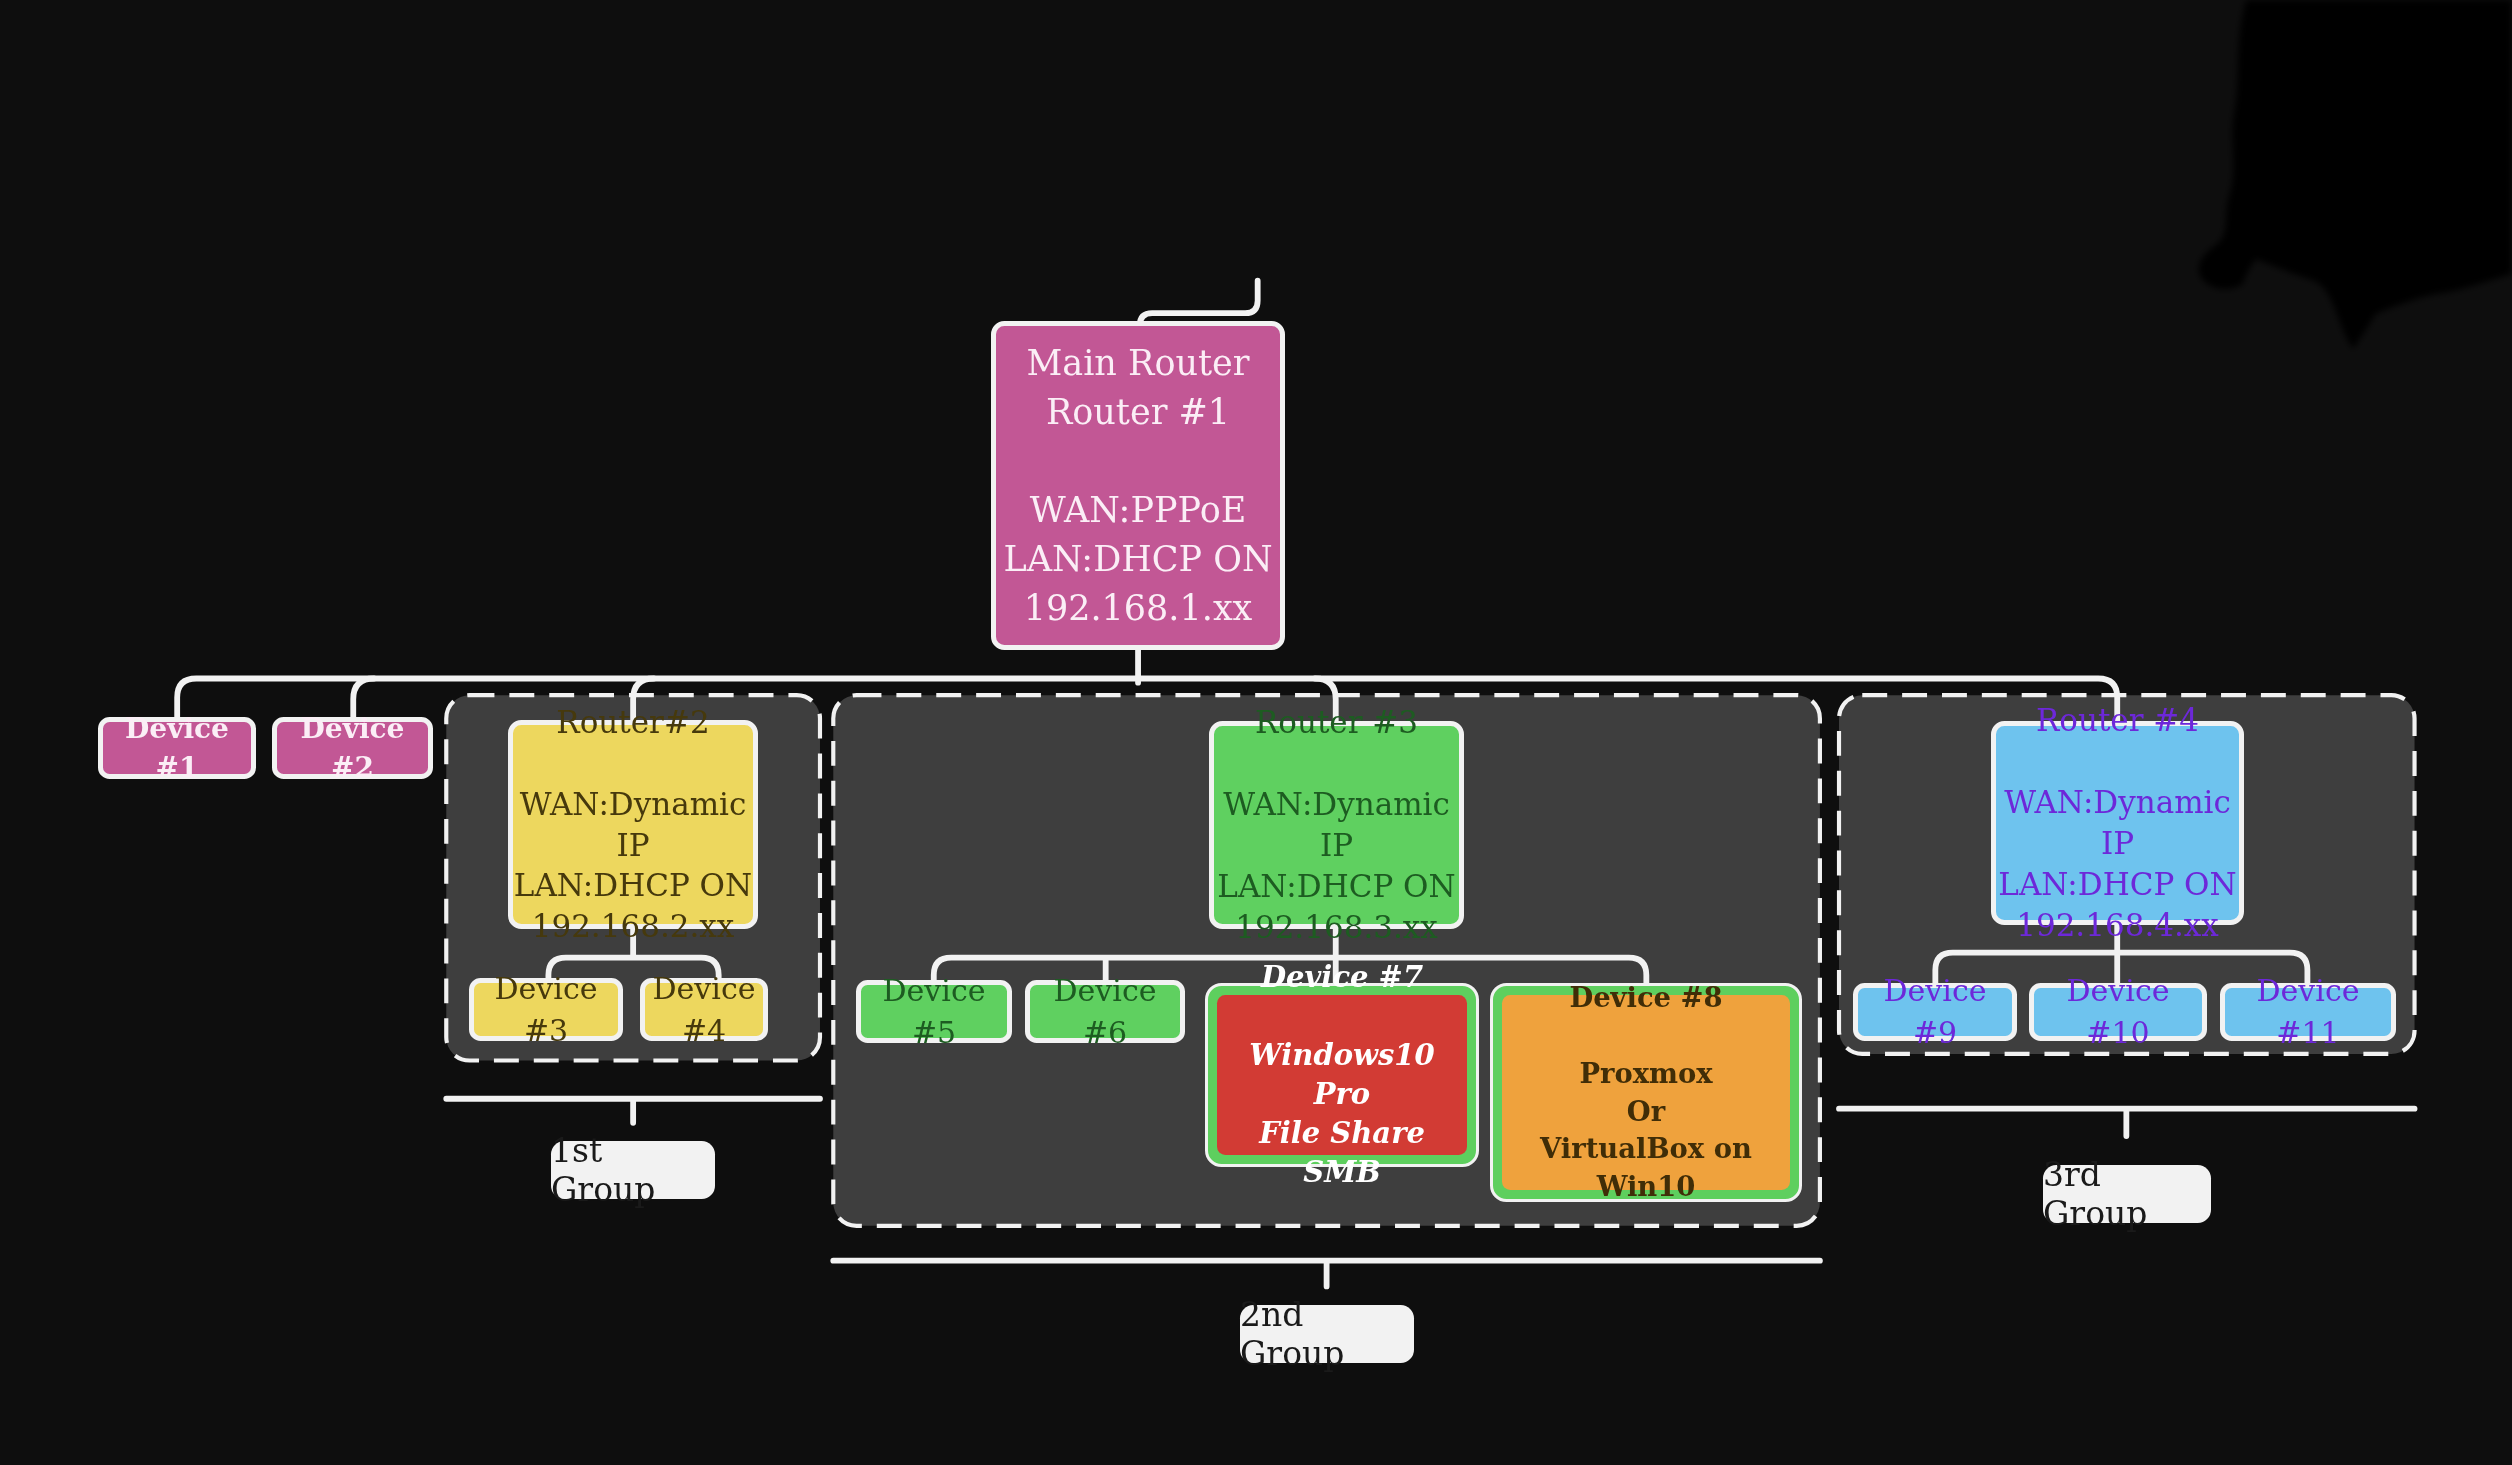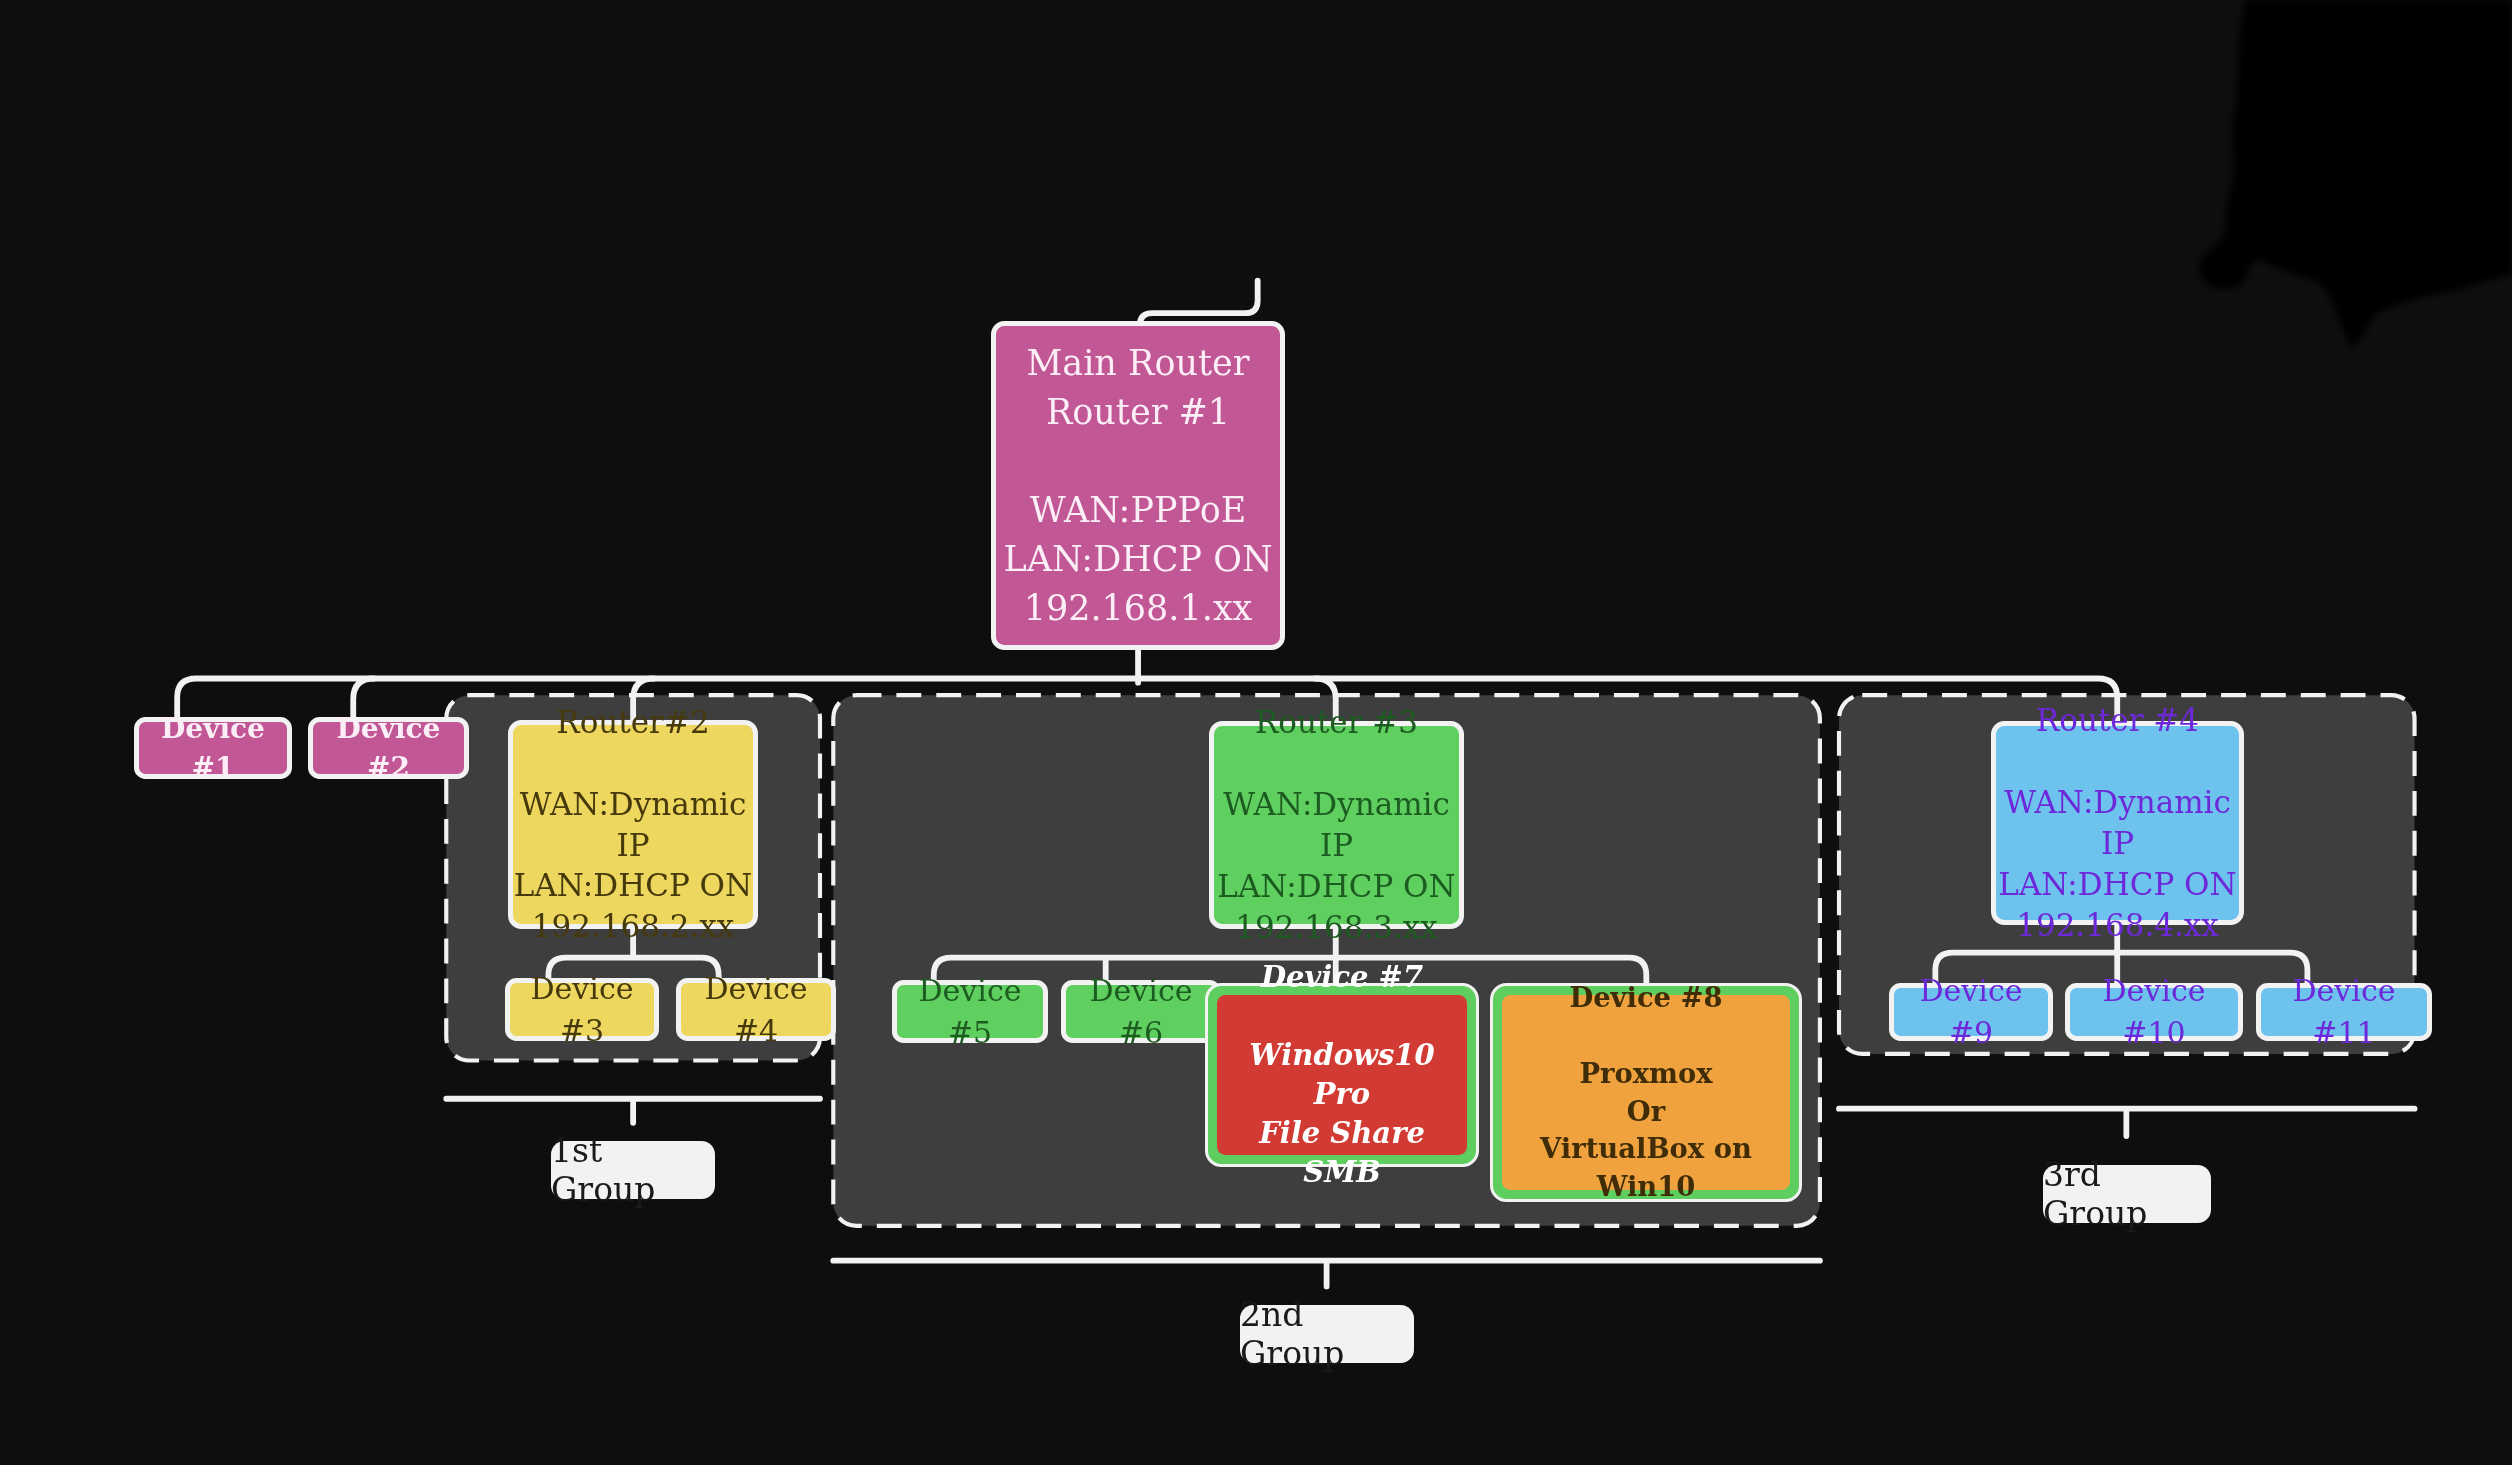--- a/index.html
+++ b/index.html
@@ -8,21 +8,21 @@
   svg.overlay{position:absolute;left:0;top:0;width:2512px;height:1465px;}
   .node{position:absolute;box-sizing:border-box;display:flex;align-items:center;justify-content:center;
         text-align:center;white-space:pre-line;border:5px solid #f2f2f2;border-radius:13.3px;line-height:1.4;}
   .isp{background:#000;color:#ffffff;font-weight:bold;font-size:73px;border-radius:18.3px;letter-spacing:1.7px;}
   .pink{background:#c25795;color:#fbeef6;}
   .yellow{background:#edd75e;color:#46390c;}
   .green{background:#5fd060;color:#1d5c21;}
   .blue{background:#6ec3ee;color:#6d28d9;}
   .router{font-size:31px;line-height:1.32;}
   .main-router{font-size:35px;line-height:1.4;}
-  .dev-sm{font-size:30px;border-radius:11.6px;margin-left:36px;}
+  .dev-sm{font-size:30px;border-radius:11.6px;}
   .dev-sm.pink{font-weight:bold;font-size:28px;}
   .hl{position:absolute;box-sizing:border-box;background:#5ecf5e;border:3.3px solid #f2f2f2;
       border-radius:16.6px;padding:9.1px;display:flex;}
   .hl-inner{flex:1;display:flex;align-items:center;justify-content:center;text-align:center;
             white-space:pre-line;border-radius:8.3px;font-weight:bold;}
   .red-inner{background:#d23b34;color:#ffffff;font-size:29px;line-height:1.35;font-style:italic;}
   .orange-inner{background:#efa23d;color:#402d07;font-size:27.4px;line-height:1.38;}
   .glabel{position:absolute;box-sizing:border-box;background:#f2f2f2;color:#1a1a1a;border-radius:13.3px;
           display:flex;align-items:center;justify-content:center;font-size:33px;}
 </style>
@@ -85,21 +85,21 @@
 
   <div class="node pink dev-sm" style="left:98px;top:717px;width:158px;height:62px;">Device #1</div>
   <div class="node pink dev-sm" style="left:272px;top:717px;width:161px;height:62px;">Device #2</div>
 
   <div class="node yellow router" style="left:508px;top:720px;width:250px;height:209px;">Router#2
 
 WAN:Dynamic IP
 LAN:DHCP ON
 192.168.2.xx</div>
   <div class="node yellow dev-sm" style="left:469px;top:978px;width:154px;height:63px;">Device #3</div>
-  <div class="node yellow dev-sm" style="left:640px;top:978px;width:160px;height:63px;">Device #4</div>
+  <div class="node yellow dev-sm" style="left:640px;top:978px;width:128px;height:63px;">Device #4</div>
 
   <div class="node green router" style="left:1209px;top:721px;width:255px;height:208px;">Router #3
 
 WAN:Dynamic IP
 LAN:DHCP ON
 192.168.3.xx</div>
   <div class="node green dev-sm" style="left:856px;top:980px;width:156px;height:63px;">Device #5</div>
   <div class="node green dev-sm" style="left:1025px;top:980px;width:160px;height:63px;">Device #6</div>
 
   <div class="hl" style="left:1205px;top:983px;width:274px;height:184px;">

